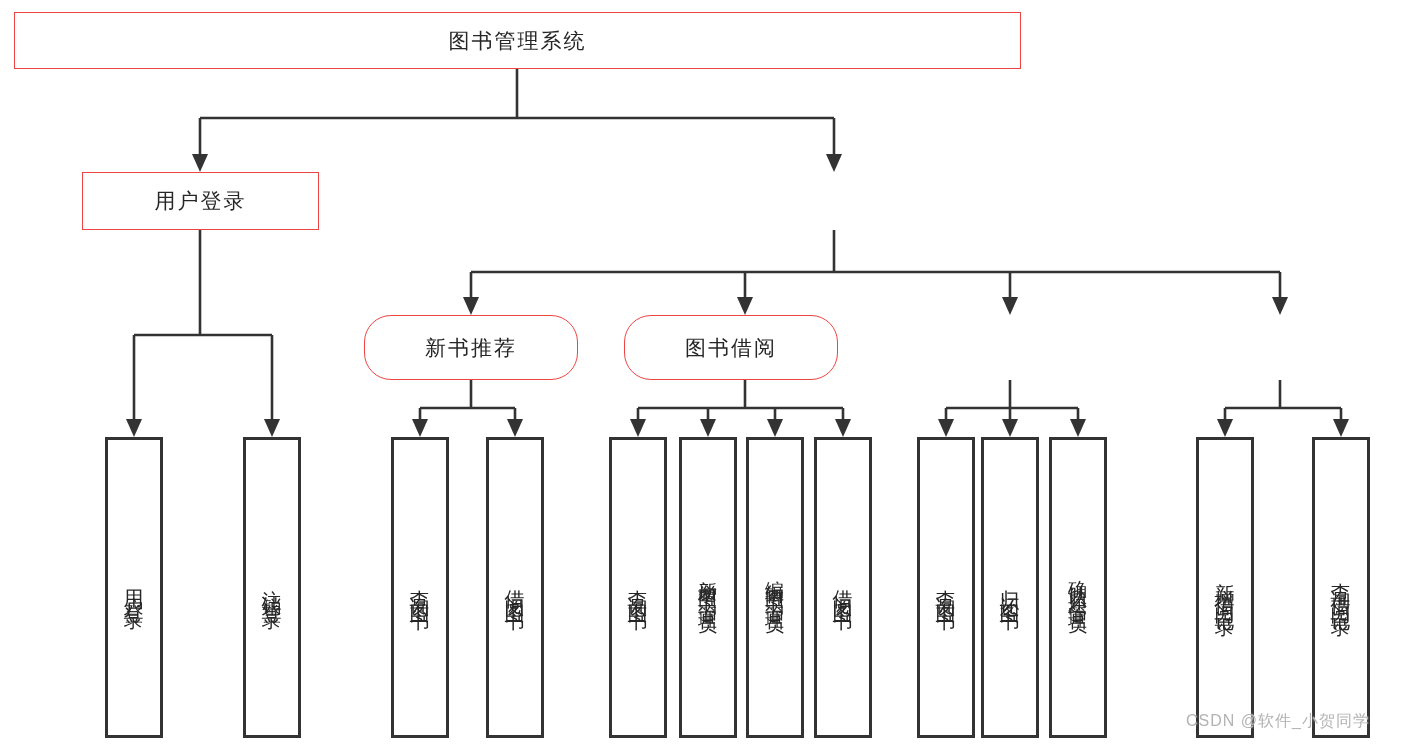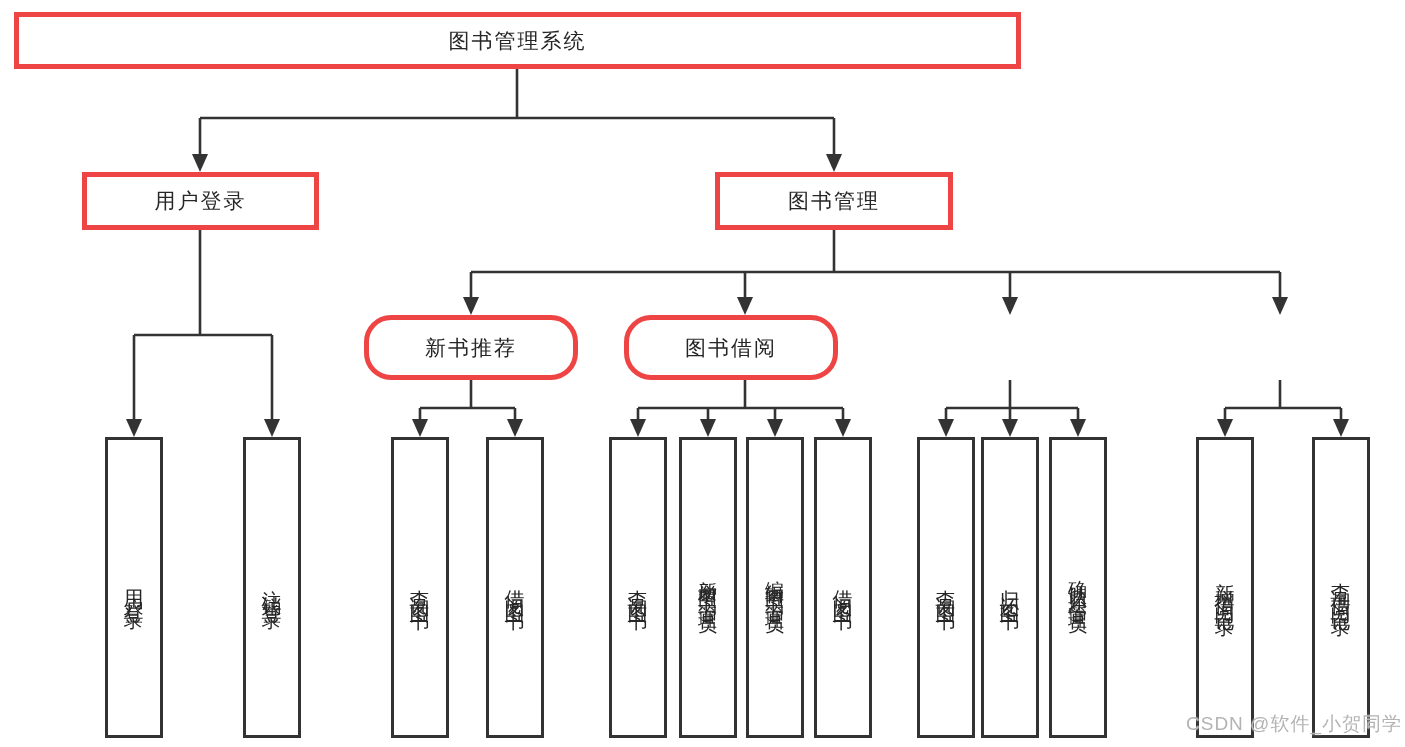--- a/index.html
+++ b/index.html
@@ -14,21 +14,21 @@
   #connectors {
     position: absolute;
     left: 0; top: 0;
     width: 1405px; height: 747px;
     z-index: 0;
   }
   .hbox {
     position: absolute;
     box-sizing: border-box;
     background: #ffffff;
-    border: 5px solid #ef4444;
+    border: 1px solid #ef4444;
     display: flex;
     align-items: center;
     justify-content: center;
     font-size: 21px;
     letter-spacing: 2px;
     color: #262626;
     z-index: 1;
     white-space: nowrap;
   }
   .vbox {
@@ -78,21 +78,21 @@
   #leaf-d0 { left: 917px; }
   #leaf-d1 { left: 981px; }
   #leaf-d2 { left: 1049px; }
   #leaf-e0 { left: 1196px; }
   #leaf-e1 { left: 1312px; }
 
   #watermark {
     position: absolute;
     left: 1186px;
     top: 711px;
-    font-size: 19px;
+    font-size: 16px;
     color: #b3b3b3;
     letter-spacing: 1px;
     z-index: 2;
     text-shadow: 0 0 2px #ffffff;
     white-space: nowrap;
   }
 </style>
 </head>
 <body>
 
@@ -163,21 +163,20 @@
       <polygon points="1002,419 1018,419 1010,437"></polygon>
       <polygon points="1070,419 1086,419 1078,437"></polygon>
       <polygon points="1217,419 1233,419 1225,437"></polygon>
       <polygon points="1333,419 1349,419 1341,437"></polygon>
     </g>
   </svg>
 
   <div class="hbox" id="node-root">图书管理系统</div>
 
   <div class="hbox" id="node-l2-0">用户登录</div>
-  <div class="hbox" id="node-l2-1">图书管理</div>
 
   <div class="hbox l3" id="node-l3-0">新书推荐</div>
   <div class="hbox l3" id="node-l3-1">图书借阅</div>
 
   <div class="vbox" id="leaf-a0">
     <span class="vtext">用户登录</span>
   </div>
   <div class="vbox" id="leaf-a1">
     <span class="vtext">注销登录</span>
   </div>

